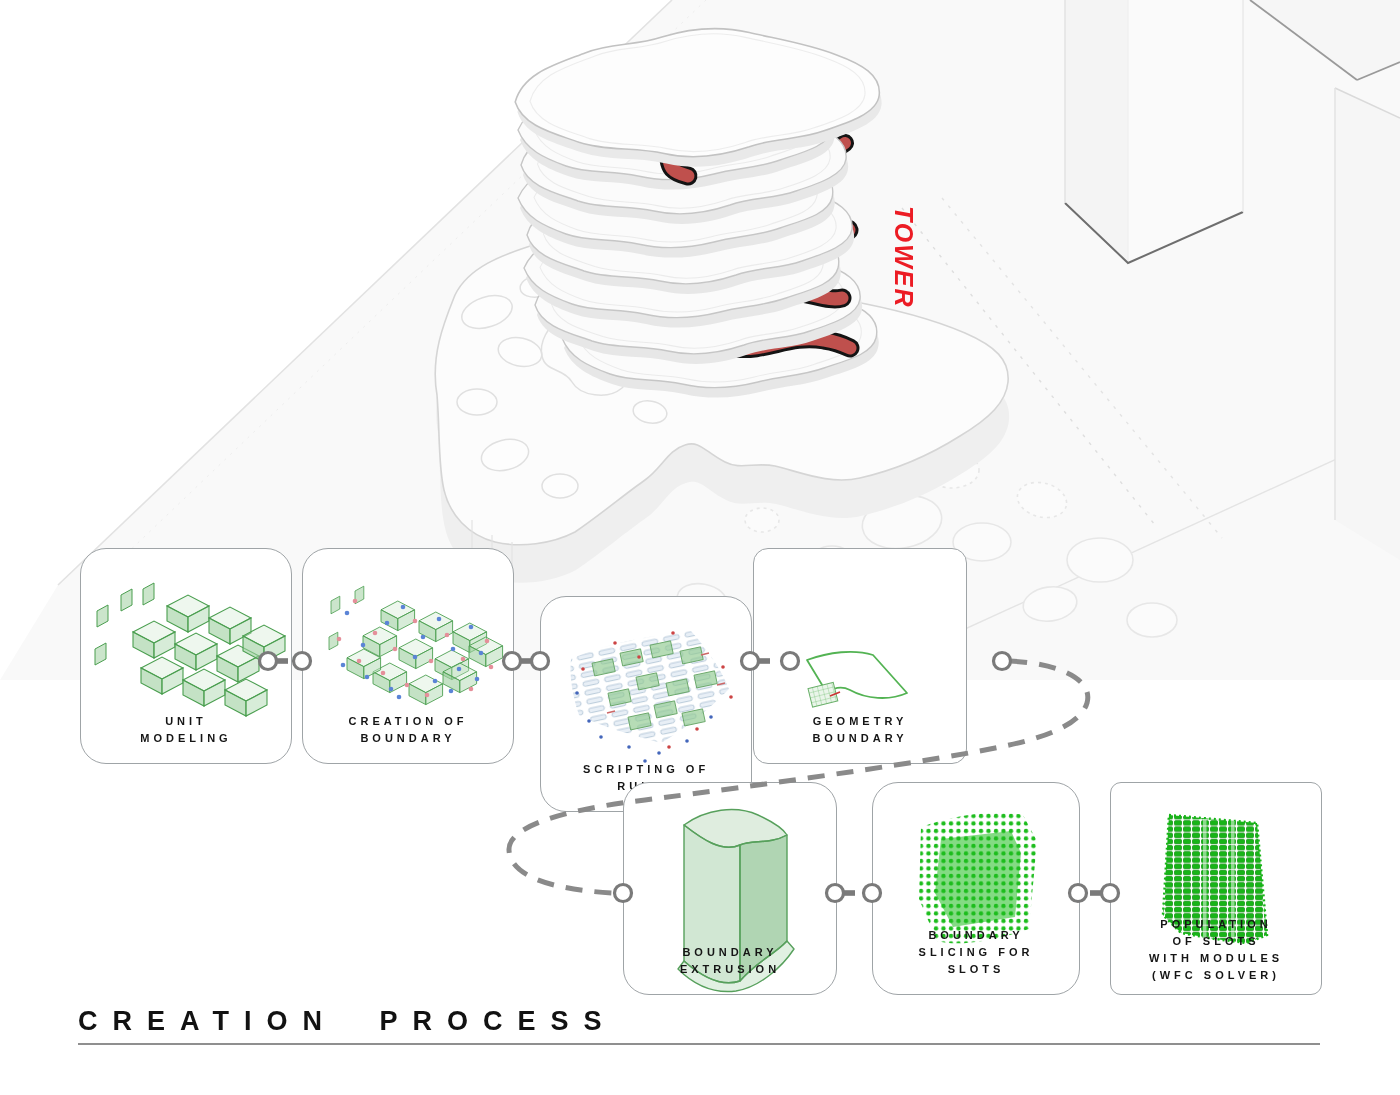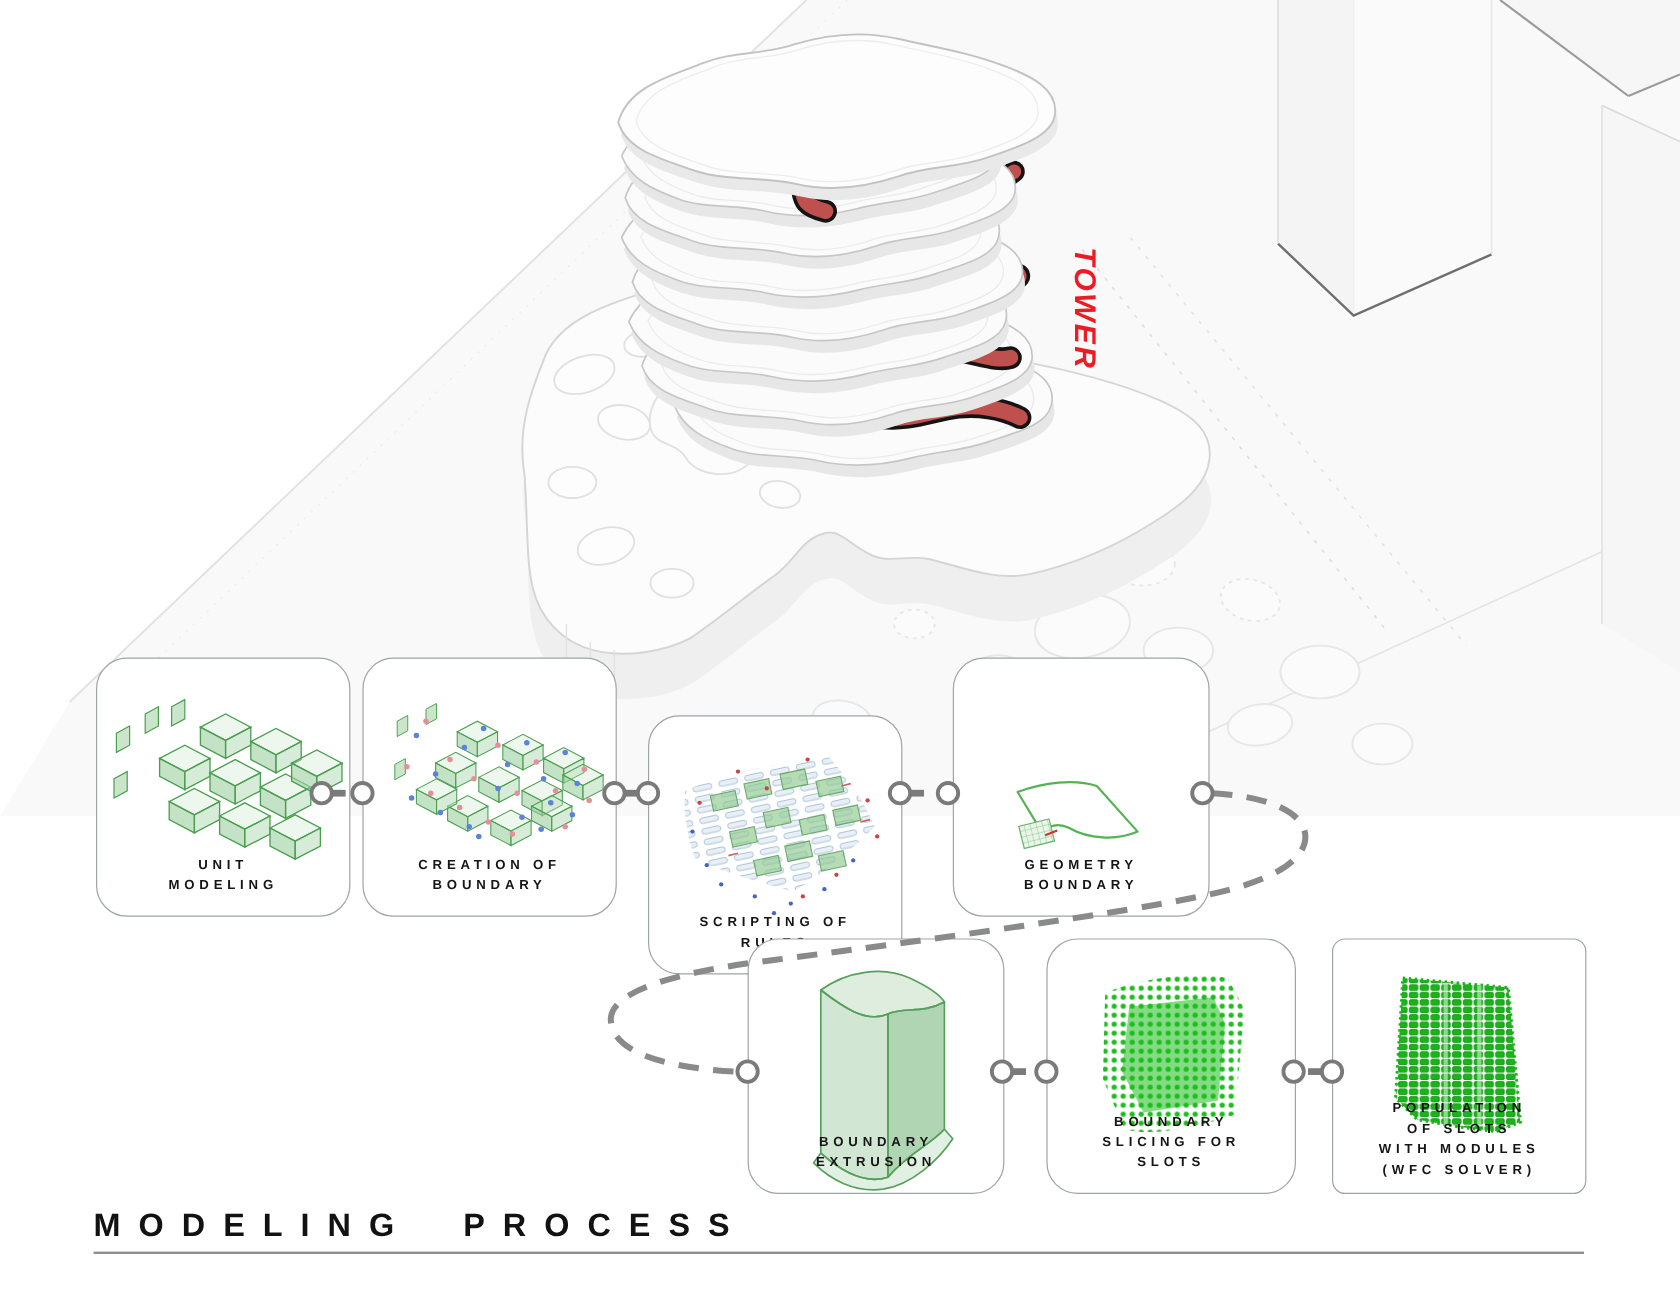--- a/index.html
+++ b/index.html
@@ -305,21 +305,21 @@
           <circle cx="98" cy="60" r="1.8" fill="#cc4444"></circle>
         <line x1="160" y1="58" x2="168" y2="56" stroke="#cc6666" stroke-width="1.4"></line>
         <line x1="176" y1="88" x2="184" y2="86" stroke="#cc6666" stroke-width="1.4"></line>
         <line x1="66" y1="116" x2="74" y2="114" stroke="#cc6666" stroke-width="1.4"></line>
       </g>
     </svg>
     <div class="card-label">SCRIPTING OF
 RULES</div>
   </div>
 
-  <div class="card" style="left:794px;top:548px;width:212px;height:214px;">
+  <div class="card" style="left:753px;top:548px;width:212px;height:214px;border-radius:15px;">
     <svg width="212" height="214" viewBox="0 0 212 214">
       <defs>
         <pattern id="gridgreen" width="5" height="5" patternUnits="userSpaceOnUse">
           <rect width="5" height="5" fill="#eaf5ea"></rect>
           <path d="M0 0 H5 M0 0 V5" stroke="#7cc47c" stroke-width="0.8"></path>
         </pattern>
       </defs>
       <path d="M53 111 C75 103 100 100 119 106 L153 144 C135 152 112 150 96 141 C86 136 78 140 73 144 L53 111 Z" fill="none" stroke="#53b353" stroke-width="1.8" stroke-linejoin="round"></path>
       <g transform="rotate(-14 70 146)">
         <rect x="56" y="136" width="26" height="19" fill="url(#gridgreen)" stroke="#6ab06a" stroke-width="1"></rect>
@@ -391,16 +391,16 @@
       <circle cx="623" cy="893" r="8.5"></circle>
       <rect x="844" y="890.2" width="11" height="5.6" fill="#7a7a7a" stroke="none"></rect>
       <circle cx="835" cy="893" r="8.5"></circle>
         <circle cx="872" cy="893" r="8.5"></circle>
       <rect x="1090" y="890.2" width="11" height="5.6" fill="#7a7a7a" stroke="none"></rect>
       <circle cx="1078" cy="893" r="8.5"></circle>
         <circle cx="1110" cy="893" r="8.5"></circle>
     </g>
   </svg>
 
-  <div class="title">MODELING PROCESS</div>
+  <div class="title">CREATION PROCESS</div>
   <div class="rule"></div>
 
 </div>
 
 </body></html>

